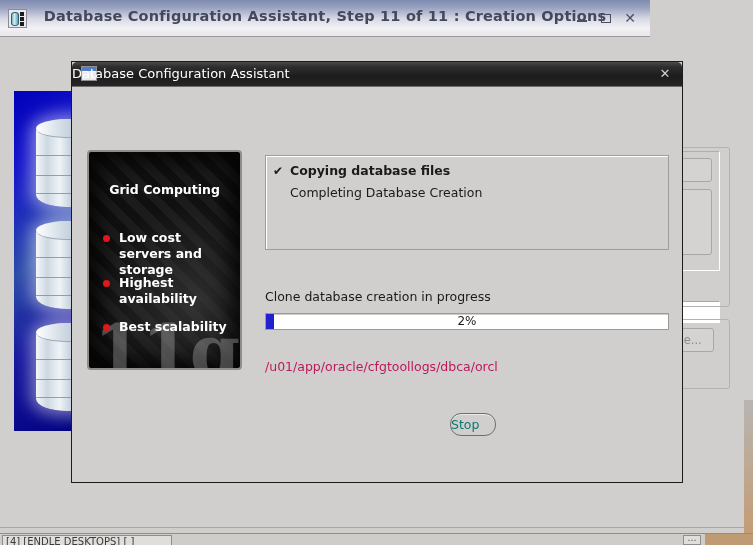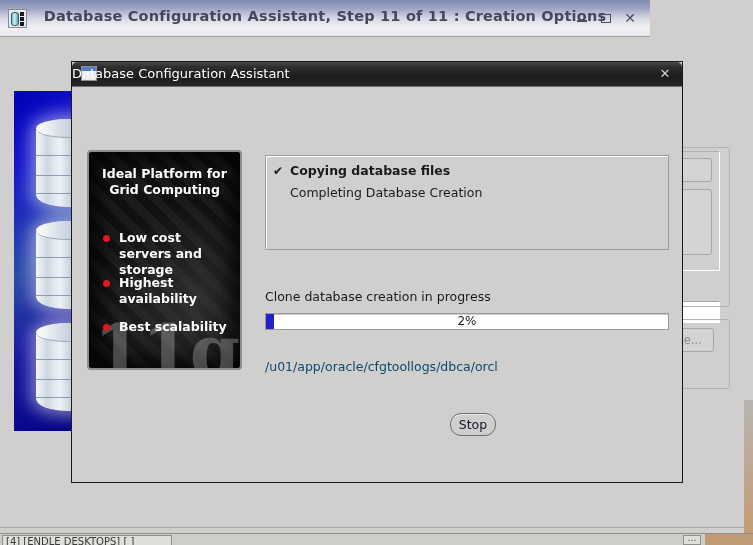--- a/index.html
+++ b/index.html
@@ -456,35 +456,35 @@
   #log-line1 {
     position: absolute;
     left: 193px; top: 254px;
     font-size: 12.5px;
     color: #1a1a1a;
   }
   #log-line2 {
     position: absolute;
     left: 193px; top: 272px;
     font-size: 12.5px;
-    color: #0c4a6e;
+    color: #be185d;
   }
 
   #stop-button {
     position: absolute;
     left: 378px; top: 326px;
     width: 46px; height: 23px;
     border: 1px solid #6f6e6c;
     border-radius: 11px;
     background: #d0cfcd;
     box-shadow: inset 0 1px 0 #eceae8;
-    color: #0f172a;
+    color: #0f766e;
     font-size: 12.5px;
     line-height: 21px;
-    text-align: center;
+    text-align: left;
     cursor: default;
   }
 </style>
 </head>
 <body>
 
 <div id="screen">
 
   <div id="bg-body">
 
@@ -564,21 +564,21 @@
         </div>
       <div class="mt-title">Database Configuration Assistant</div>
       <div id="modal-close">✕</div>
     </div>
 
     <div id="modal-body">
 
       <div id="banner">
         <div id="banner-watermark">11g</div>
         <div id="banner-heading">
-          <span>Ideal Platform for</span><br>
+          <br>
           <span>Grid Computing</span>
         </div>
         <div class="banner-bullet" id="bb1">
           <span class="dot"></span>
           <span>Highest availability</span>
         </div>
         <div class="banner-bullet" id="bb0">
           <span class="dot"></span>
           <span>Low cost servers and storage</span>
         </div>

